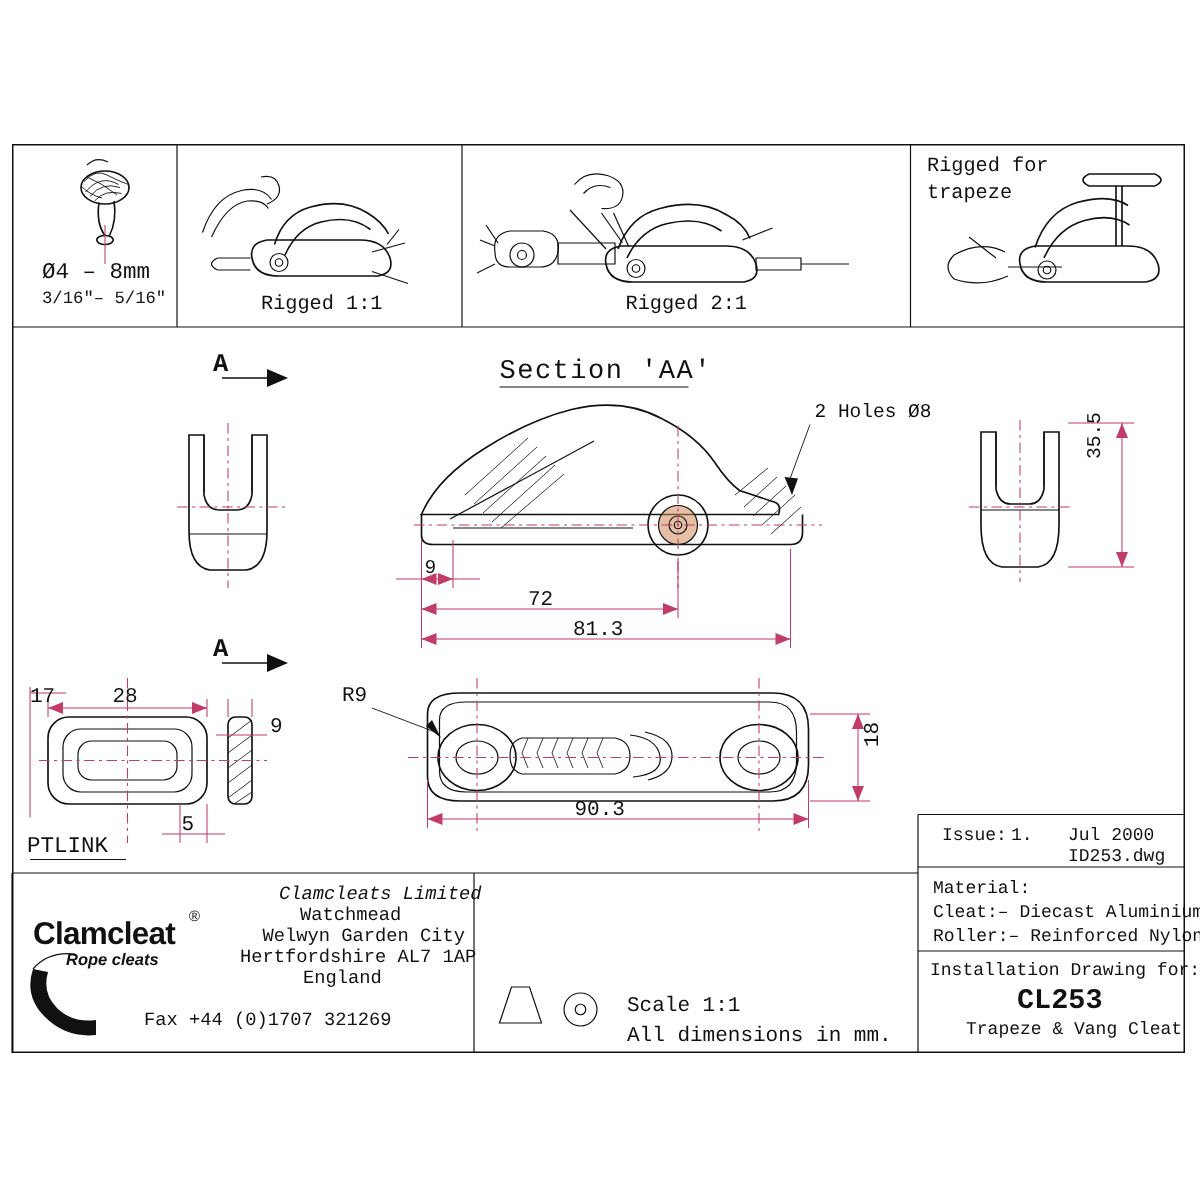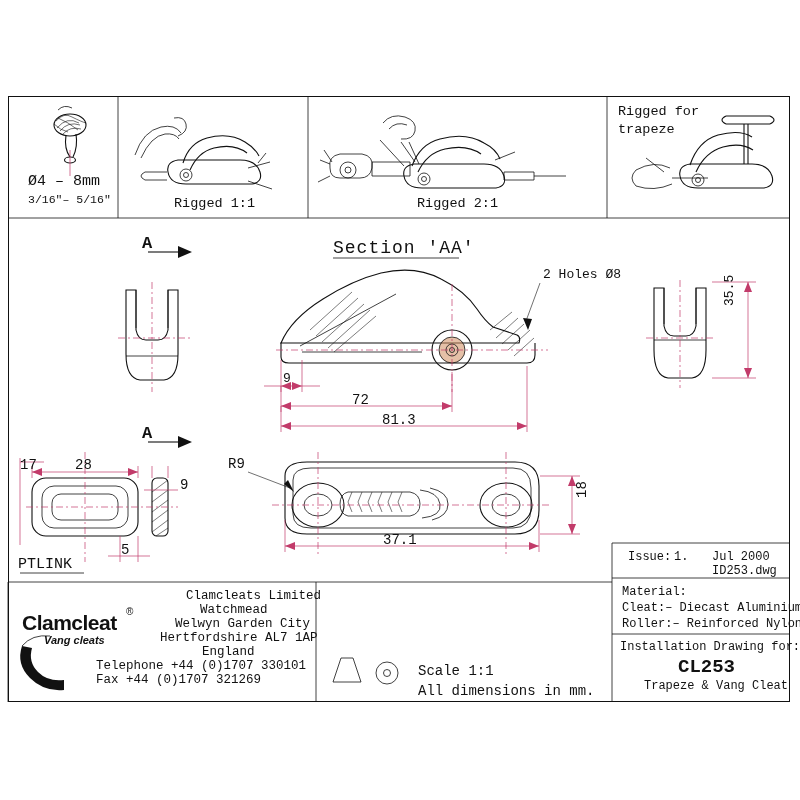--- a/index.html
+++ b/index.html
@@ -325,39 +325,38 @@
   <div class="txt mono" style="left:142px;top:424px;font-size:17px;font-weight:bold;">A</div>
   <div class="txt mono" style="left:543px;top:267px;font-size:13px;">2 Holes Ø8</div>
 
   <div class="txt mono" style="left:722px;top:306px;font-size:13px;transform:rotate(-90deg);transform-origin:left top;">35.5</div>
   <div class="txt mono" style="left:283px;top:371px;font-size:13px;">9</div>
   <div class="txt mono" style="left:352px;top:392px;font-size:14px;">72</div>
   <div class="txt mono" style="left:382px;top:412px;font-size:14px;">81.3</div>
 
   <div class="txt mono" style="left:228px;top:456px;font-size:14px;">R9</div>
   <div class="txt mono" style="left:574px;top:498px;font-size:14px;transform:rotate(-90deg);transform-origin:left top;">18</div>
-  <div class="txt mono" style="left:383px;top:532px;font-size:14px;">37.1</div>
+  <div class="txt mono" style="left:383px;top:532px;font-size:14px;">90.3</div>
 
   <div class="txt mono" style="left:20px;top:457px;font-size:14px;">17</div>
   <div class="txt mono" style="left:75px;top:457px;font-size:14px;">28</div>
   <div class="txt mono" style="left:180px;top:477px;font-size:14px;">9</div>
   <div class="txt mono" style="left:121px;top:542px;font-size:14px;">5</div>
   <div class="txt mono" style="left:18px;top:556px;font-size:15px;">PTLINK</div>
 
-  <div class="txt mono" style="left:186px;top:589px;font-size:12.5px;">Clamcleats Limited</div>
+  <div class="txt mono" style="left:186px;top:589px;font-size:12.5px;font-style:italic;">Clamcleats Limited</div>
   <div class="txt mono" style="left:200px;top:603px;font-size:12.5px;">Watchmead</div>
   <div class="txt mono" style="left:175px;top:617px;font-size:12.5px;">Welwyn Garden City</div>
   <div class="txt mono" style="left:160px;top:631px;font-size:12.5px;">Hertfordshire AL7 1AP</div>
   <div class="txt mono" style="left:202px;top:645px;font-size:12.5px;">England</div>
-  <div class="txt mono" style="left:96px;top:659px;font-size:12.5px;">Telephone +44 (0)1707 330101</div>
   <div class="txt mono" style="left:96px;top:673px;font-size:12.5px;">Fax +44 (0)1707 321269</div>
 
   <div class="txt sans" style="left:22px;top:611px;font-size:21px;font-weight:bold;letter-spacing:-.5px;">Clamcleat</div>
   <div class="txt sans" style="left:126px;top:606px;font-size:10px;">®</div>
-  <div class="txt sans" style="left:44px;top:634px;font-size:11px;font-weight:bold;font-style:italic;">Vang cleats</div>
+  <div class="txt sans" style="left:44px;top:634px;font-size:11px;font-weight:bold;font-style:italic;">Rope cleats</div>
 
   <div class="txt mono" style="left:418px;top:663px;font-size:14px;">Scale 1:1</div>
   <div class="txt mono" style="left:418px;top:683px;font-size:14px;">All dimensions in mm.</div>
 
   <div class="txt mono" style="left:628px;top:550px;font-size:12px;">Issue:</div>
   <div class="txt mono" style="left:674px;top:550px;font-size:12px;">1.</div>
   <div class="txt mono" style="left:712px;top:550px;font-size:12px;">Jul 2000</div>
   <div class="txt mono" style="left:712px;top:564px;font-size:12px;">ID253.dwg</div>
   <div class="txt mono" style="left:622px;top:585px;font-size:12px;">Material:</div>
   <div class="txt mono" style="left:622px;top:601px;font-size:12px;">Cleat:– Diecast Aluminium</div>

